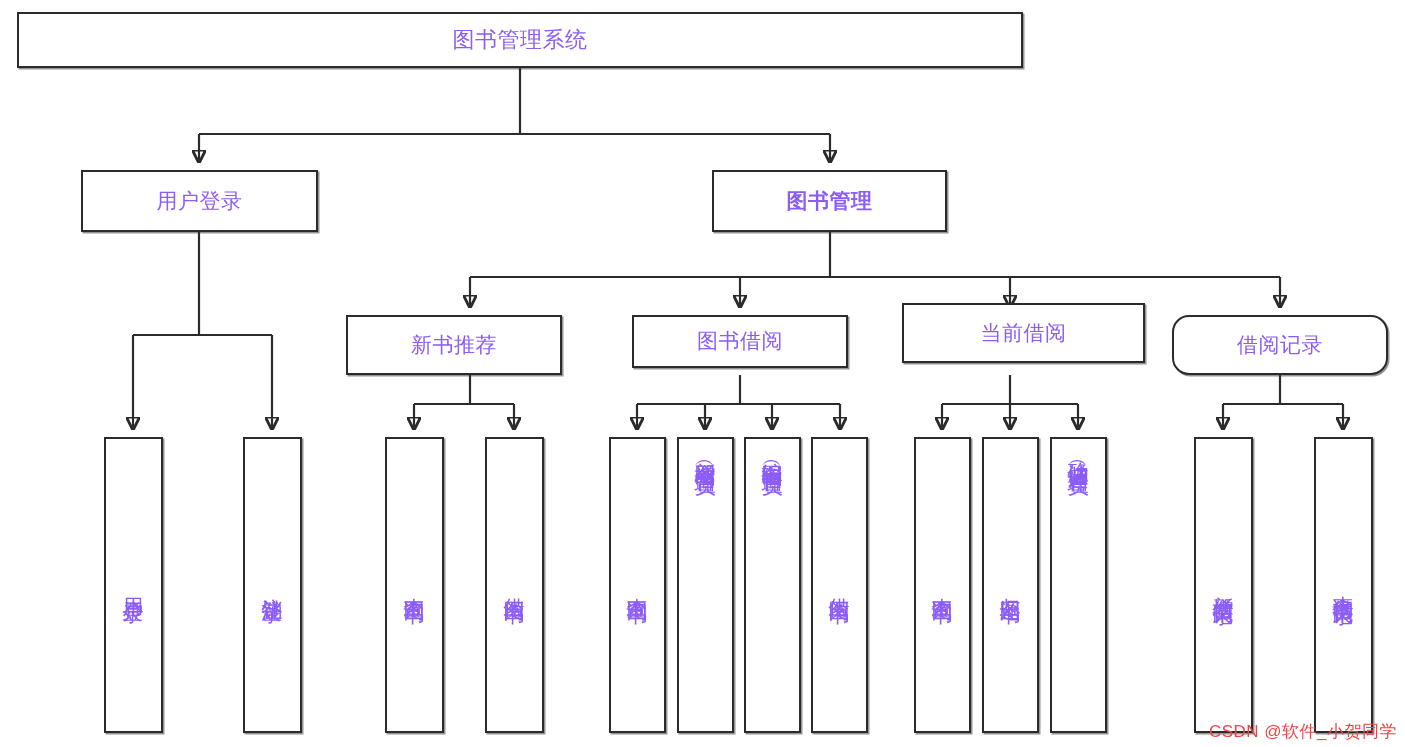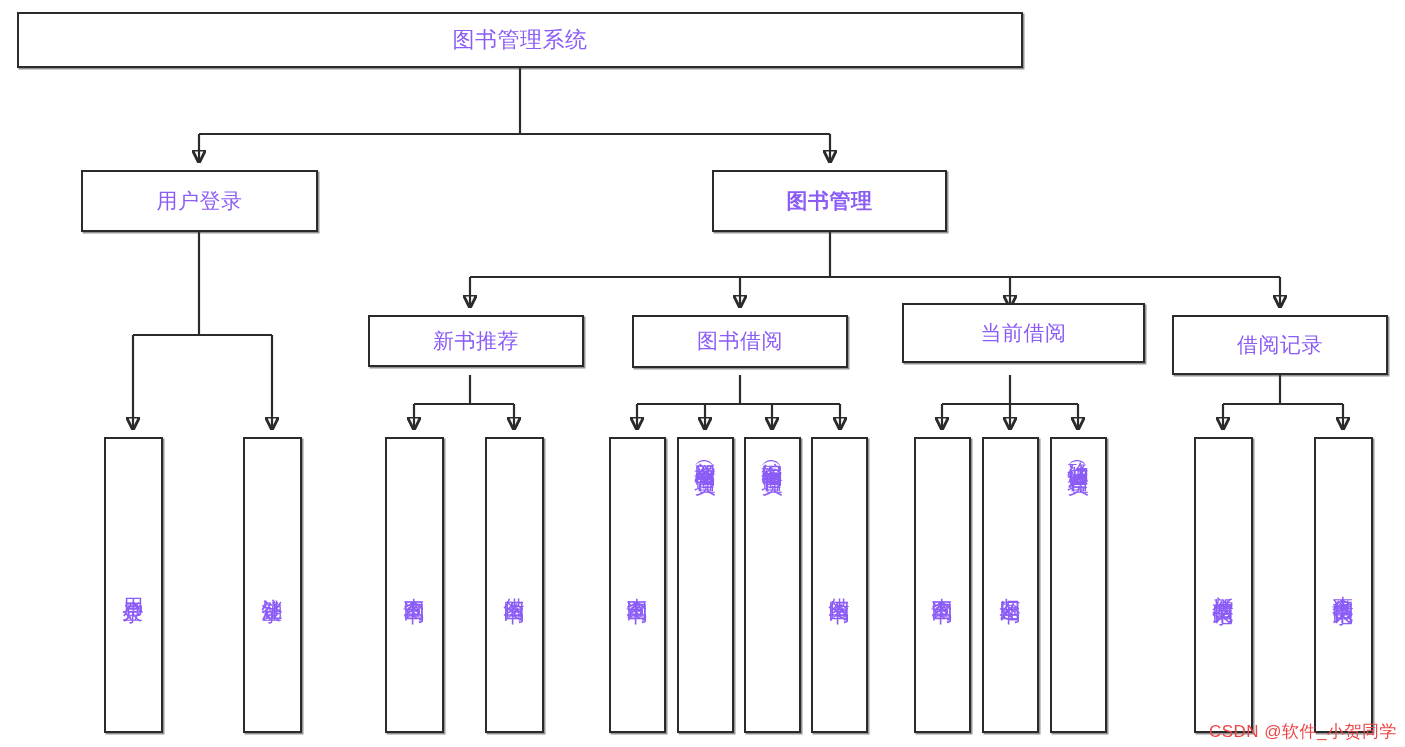--- a/index.html
+++ b/index.html
@@ -152,33 +152,33 @@
   </div>
 
   <div class="node" style="left:81px; top:170px; width:237px; height:62px;">
     <span class="node-label">用户登录</span>
   </div>
 
   <div class="node" style="left:712px; top:170px; width:235px; height:62px;font-weight:bold;">
     <span class="node-label">图书管理</span>
   </div>
 
-  <div class="node" style="left:368px; top:315px; width:216px; height:52px;">
+  <div class="node" style="left:346px; top:315px; width:216px; height:60px;">
     <span class="node-label">新书推荐</span>
   </div>
 
   <div class="node" style="left:632px; top:315px; width:216px; height:53px;">
     <span class="node-label">图书借阅</span>
   </div>
 
   <div class="node" style="left:902px; top:303px; width:243px; height:60px;">
     <span class="node-label">当前借阅</span>
   </div>
 
-  <div class="node" style="left:1172px; top:315px; width:216px; height:60px;">
+  <div class="node" style="left:1172px; top:315px; width:216px; height:60px;border-radius:17px;">
     <span class="node-label">借阅记录</span>
   </div>
 
   <div class="node vertical centered" style="left:104px; top:437px; width:59px; height:296px;">
     <span class="node-label">用户登录</span>
   </div>
 
   <div class="node vertical centered" style="left:243px; top:437px; width:59px; height:296px;">
     <span class="node-label">注销登录</span>
   </div>

